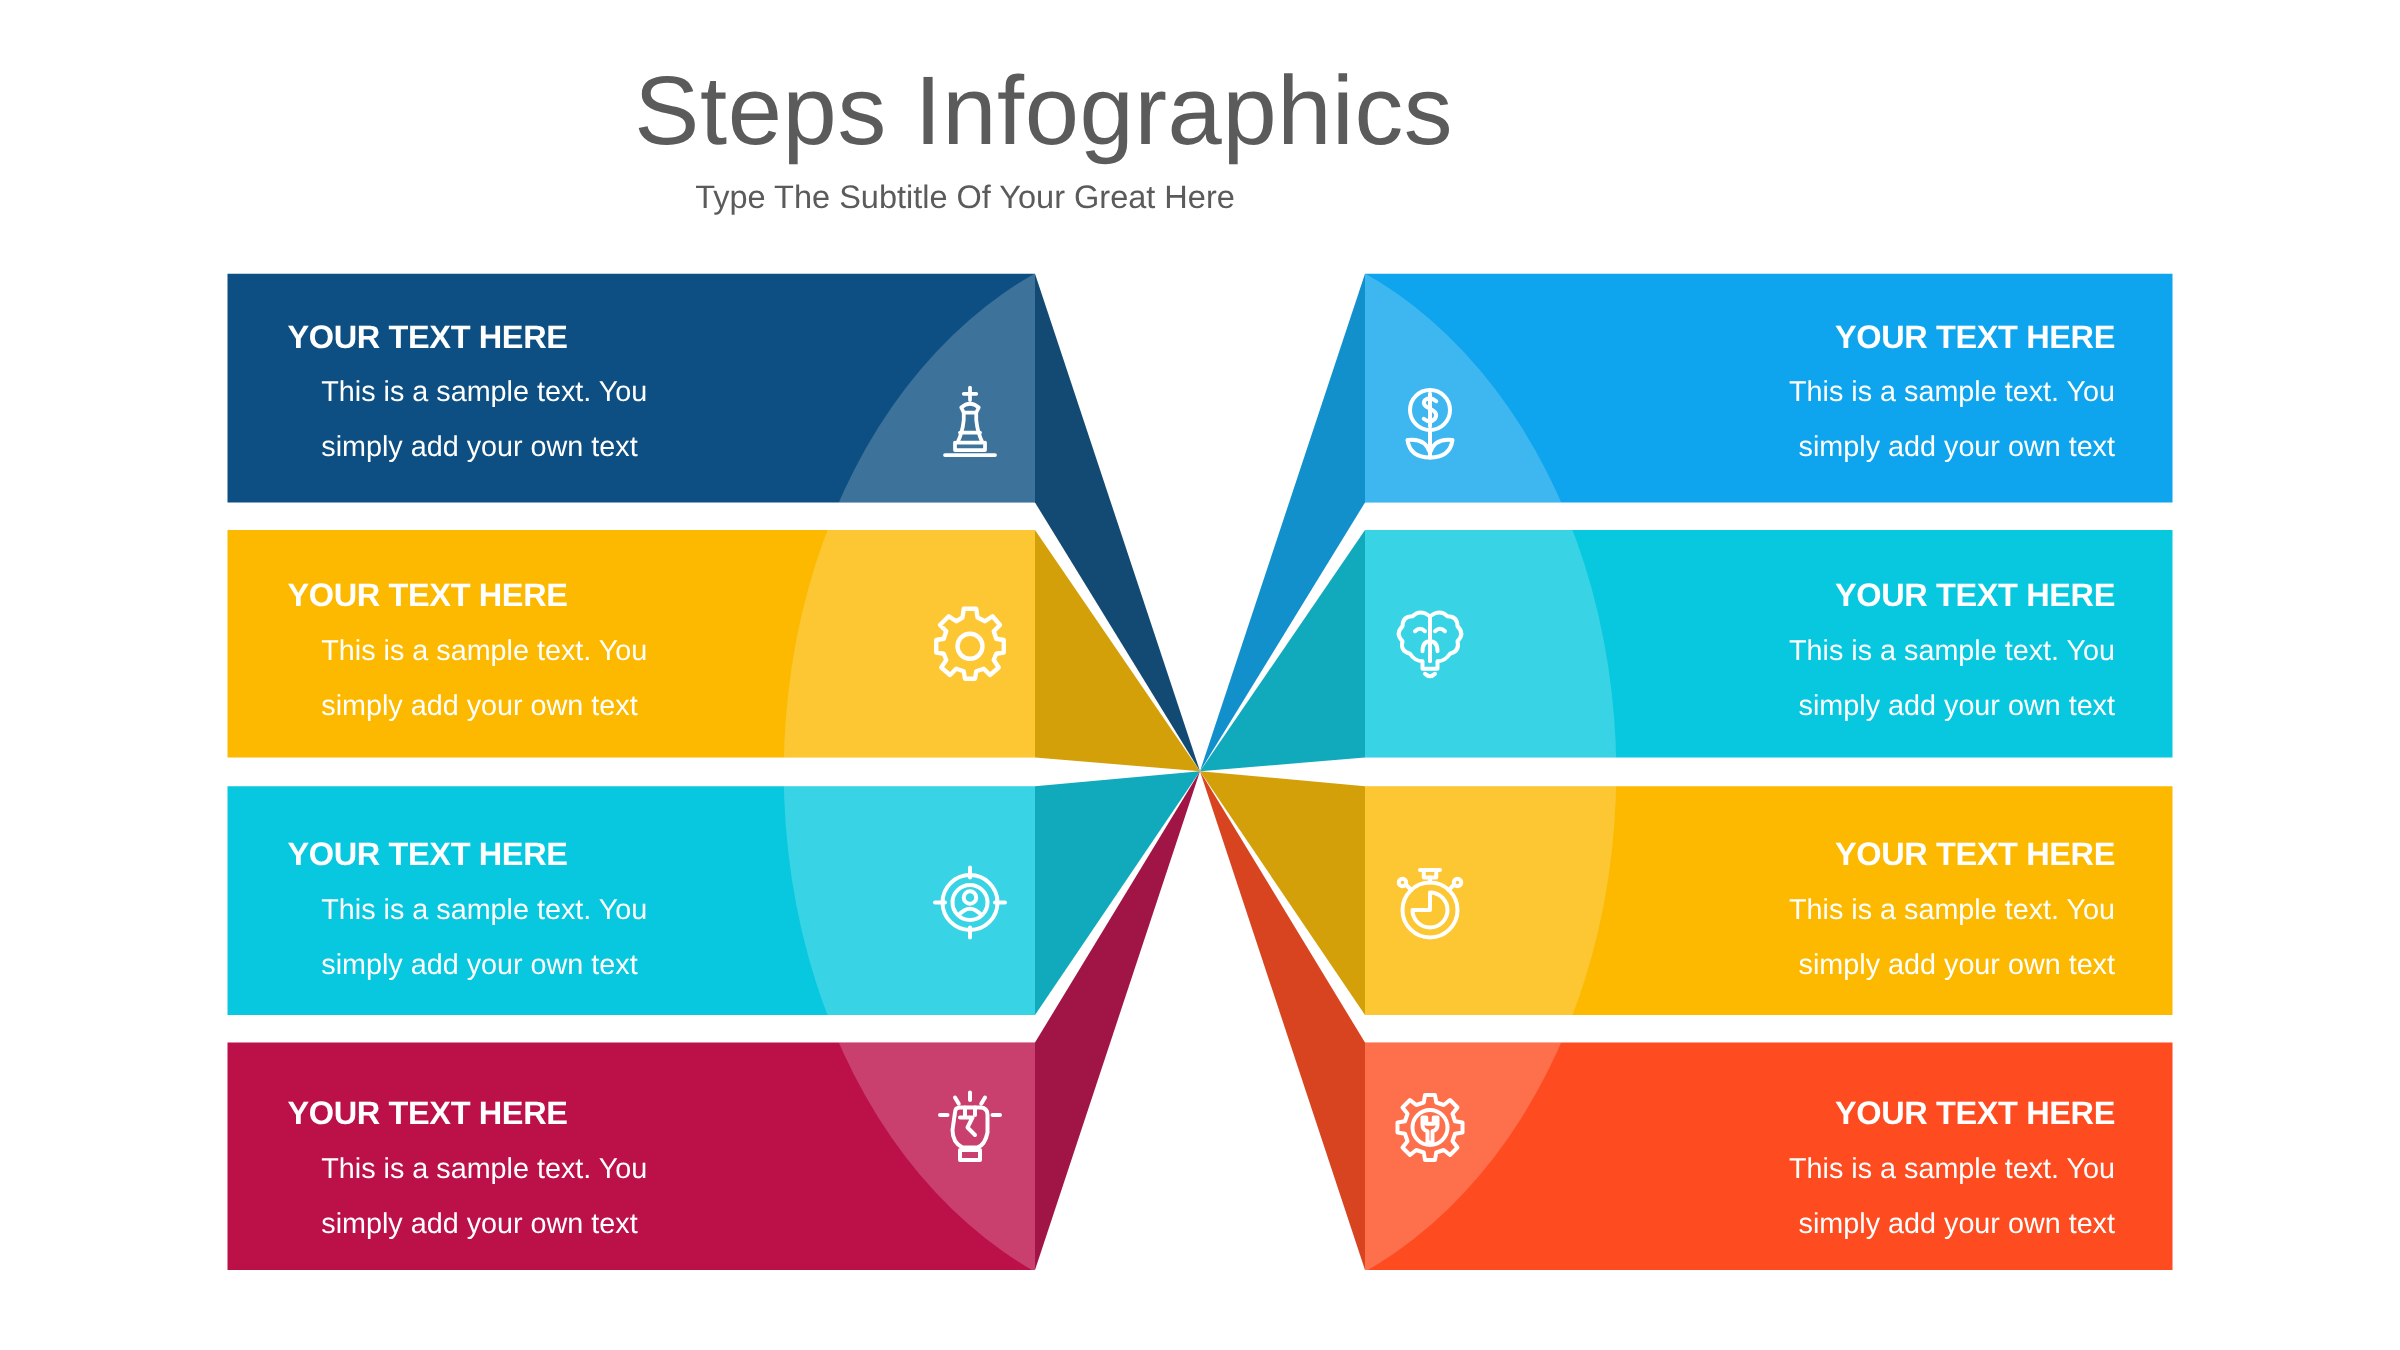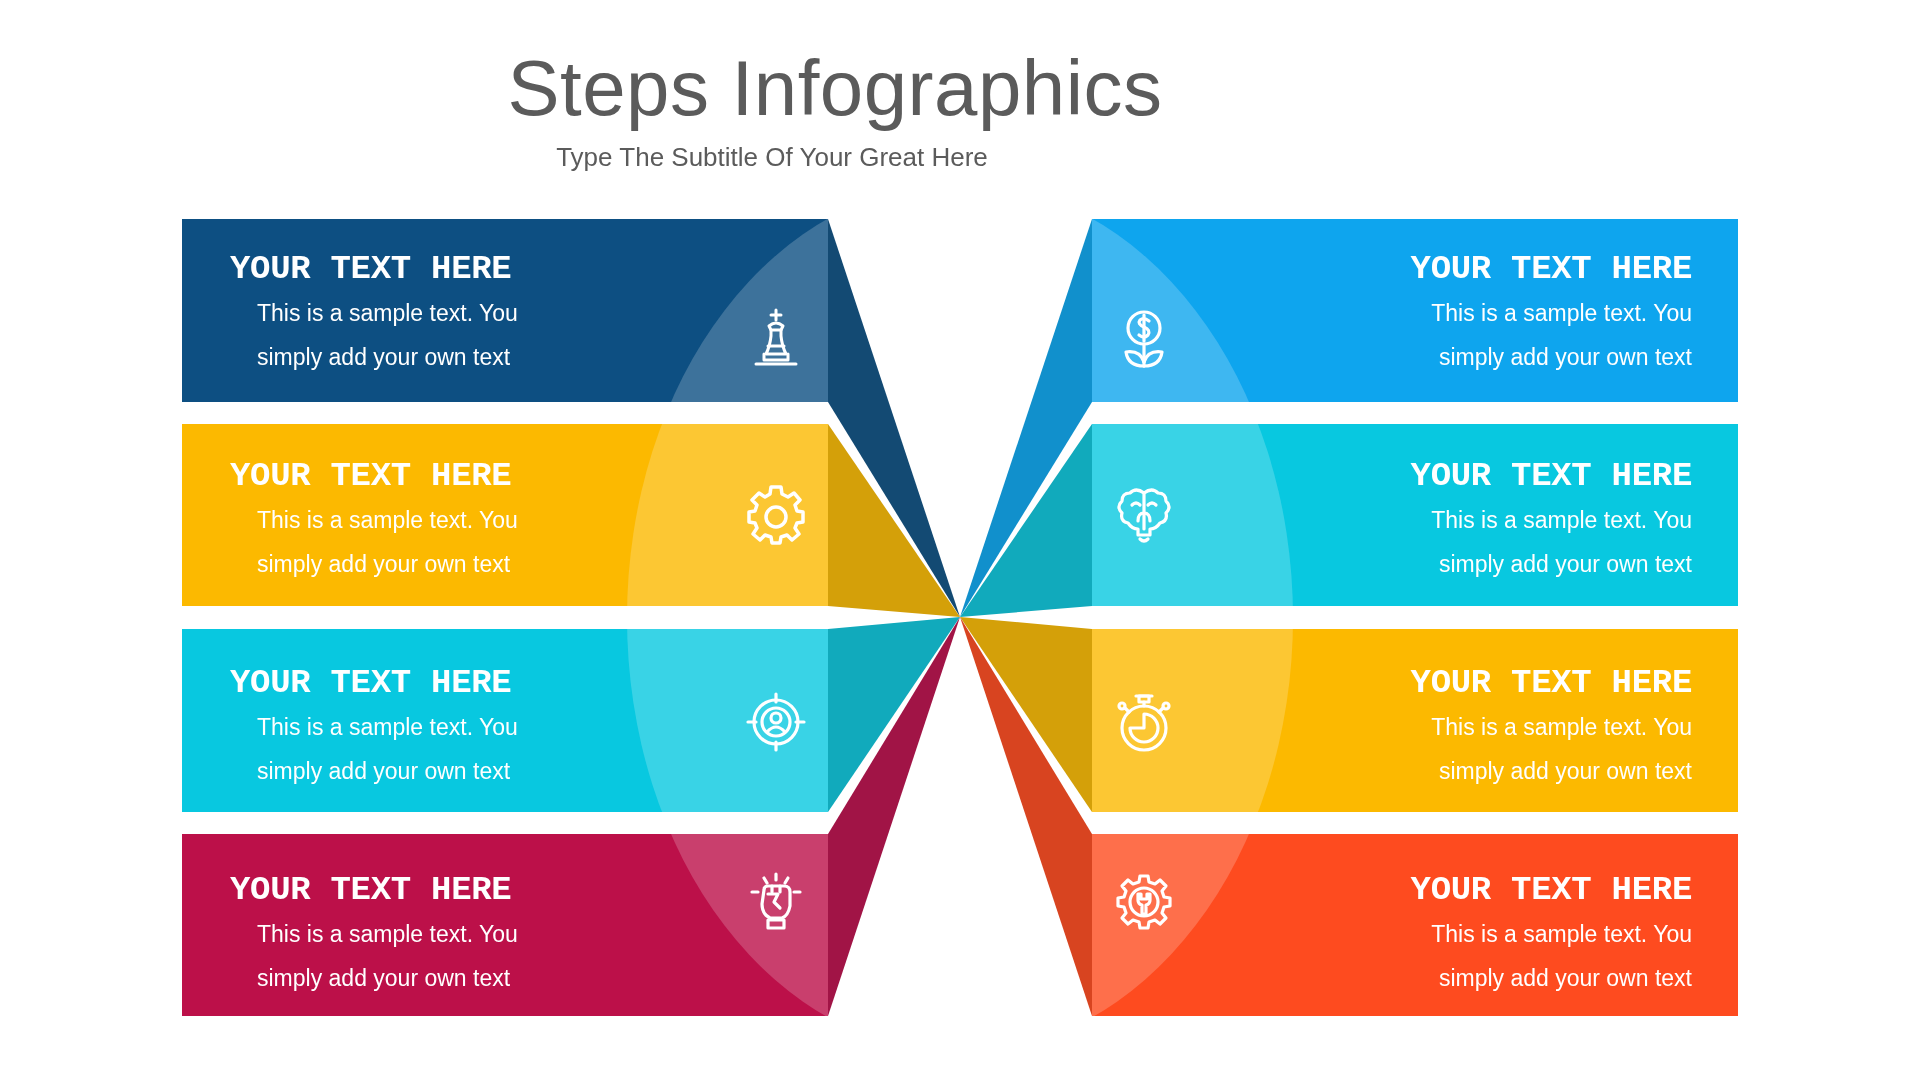--- a/index.html
+++ b/index.html
@@ -3,21 +3,21 @@
 <meta charset="utf-8">
 <style>
   html, body { margin:0; padding:0; background:#ffffff; }
   body { width:1920px; height:1080px; position:relative; overflow:hidden; font-family:"Liberation Sans", sans-serif; }
   .title { position:absolute; left:0; width:1670px; top:38px; text-align:center; font-size:78px; color:#5b5b5b; font-weight:400; letter-spacing:0.5px; line-height:100px; }
   .subtitle { position:absolute; left:0; width:1544px; top:140px; text-align:center; font-size:26px; color:#5b5b5b; line-height:34px; }
   svg.graphic { position:absolute; left:0; top:0; }
   .card-text { position:absolute; color:#ffffff; width:380px; }
   .card-text.left { left:230px; text-align:left; }
   .card-text.right { left:1312px; text-align:right; }
-  .card-heading { font-size:34px; font-weight:700; line-height:32px; margin:0; letter-spacing:-0.3px;font-family:Liberation Mono, monospace; }
+  .card-heading { font-size:26px; font-weight:700; line-height:32px; margin:0; letter-spacing:-0.3px; }
   .card-body { font-size:23px; line-height:44px; margin-top:6px;margin-left:27px; }
   .icon { position:absolute; width:64px; height:64px; }
   .icon svg { width:64px; height:64px; display:block; }
 </style>
 </head>
 <body>
 
 <div class="title">Steps Infographics</div>
 <div class="subtitle">Type The Subtitle Of Your Great Here</div>
 

